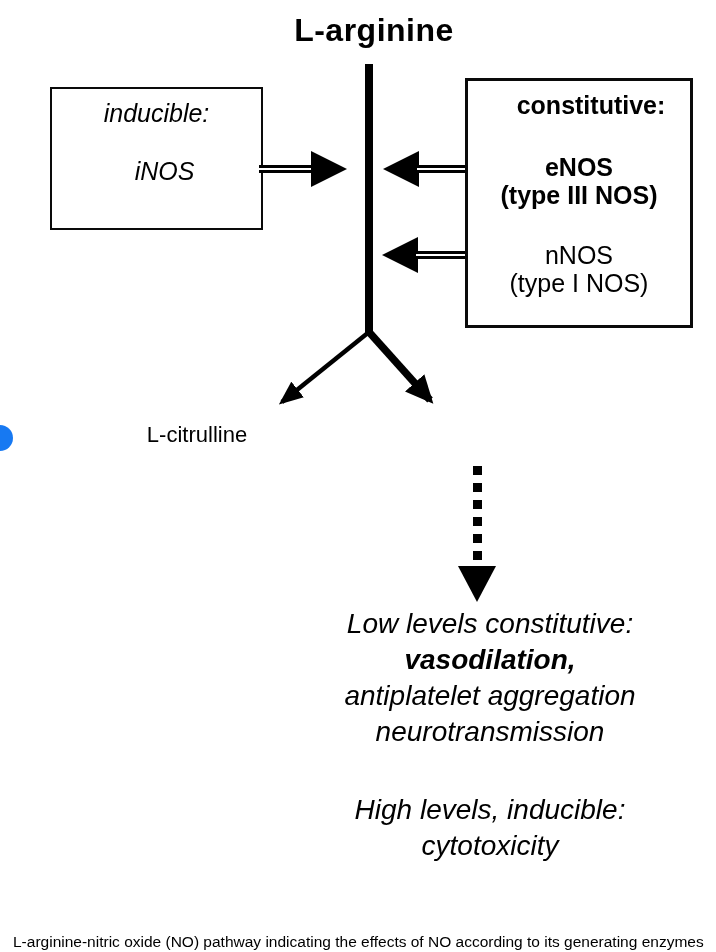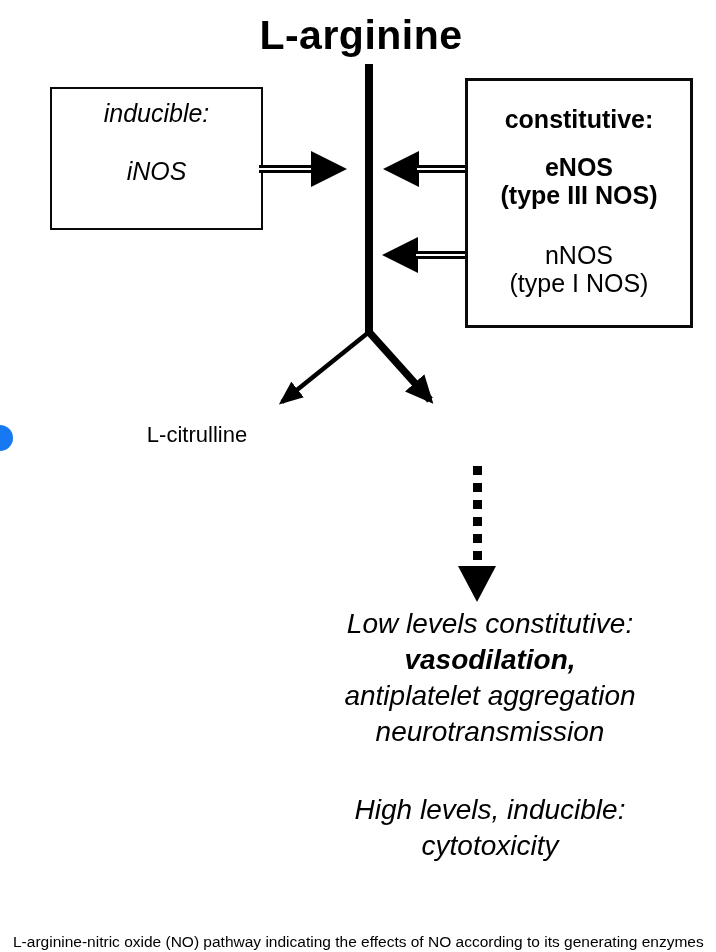--- a/index.html
+++ b/index.html
@@ -4,21 +4,21 @@
 <style>
   html,body{margin:0;padding:0;background:#fff;}
   #stage{
     position:relative;width:716px;height:952px;background:#fff;overflow:hidden;
     font-family:"Liberation Sans","DejaVu Sans",sans-serif;color:#000;
   }
   .abs{position:absolute;}
   .ctr{transform:translateX(-50%);white-space:nowrap;text-align:center;}
 
   
-  .title{top:12px;left:361px;font-size:41px;font-weight:bold;letter-spacing:0.5px;}
+  .title{top:12px;left:374px;font-size:32px;font-weight:bold;letter-spacing:0.5px;}
 
   
   .vline{left:365px;top:64px;width:8px;height:270px;background:#000;}
 
   
   .box{background:#fff;border:2px solid #0a0a0a;text-align:center;}
   .box-left{left:50px;top:87px;width:209px;height:139px;font-size:25px;font-style:italic;}
   .box-right{left:465px;top:78px;width:222px;height:244px;border-width:3px;font-size:25px;}
   .box .bl{position:absolute;left:0;width:100%;line-height:28px;}
   .bold{font-weight:bold;}
@@ -56,25 +56,25 @@
 <div id="stage">
 
   <div class="abs bluedot"></div>
 
   <div class="abs ctr title">L-arginine</div>
 
   <div class="abs vline"></div>
 
   <div class="abs box box-left">
     <div class="bl" style="top:10px;">inducible:</div>
-    <div class="bl" style="top:68px;">iNOS</div>
+    <div class="bl" style="top:68px;margin-left:8px;">iNOS</div>
   </div>
 
   <div class="abs box box-right">
-    <div class="bl bold" style="top:24px;">constitutive:</div>
+    <div class="bl bold" style="top:10px;padding-left:12px;">constitutive:</div>
     <div class="bl bold" style="top:72px;">eNOS</div>
     <div class="bl bold" style="top:100px;">(type III NOS)</div>
     <div class="bl" style="top:188px;">(type I NOS)</div>
     <div class="bl" style="top:160px;">nNOS</div>
   </div>
 
   <div class="abs shaft" style="left:259px;top:165px;width:54px;"></div>
   <div class="abs head-right" style="left:311px;top:151px;"></div>
 
   <div class="abs head-left" style="left:383px;top:151px;"></div>

